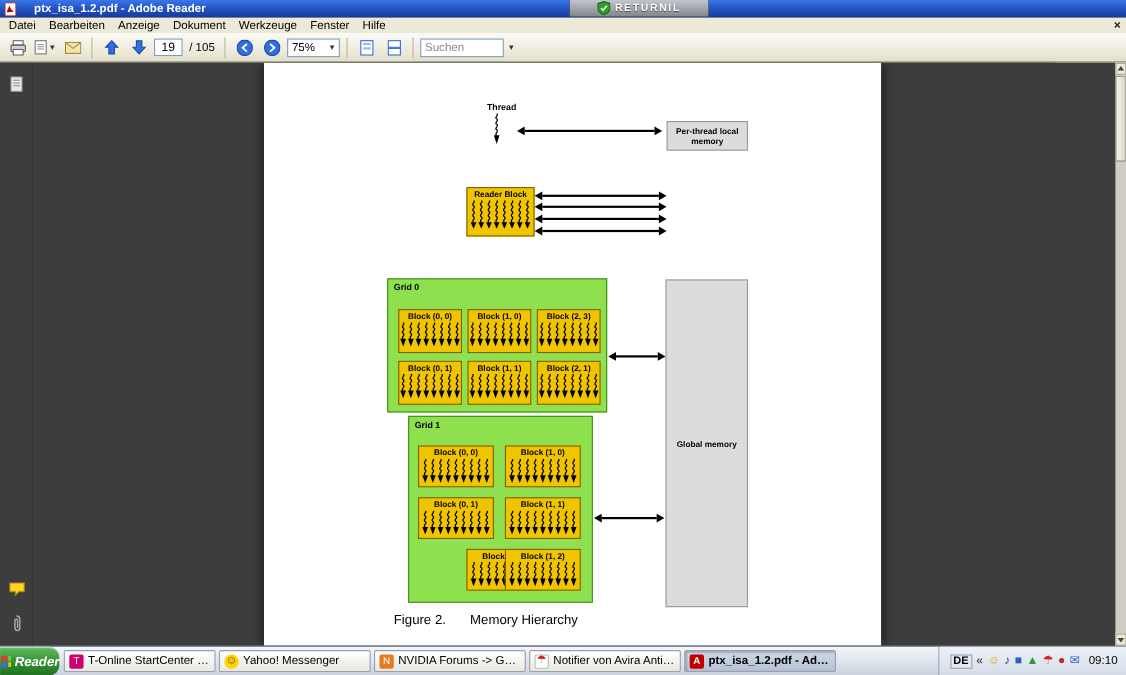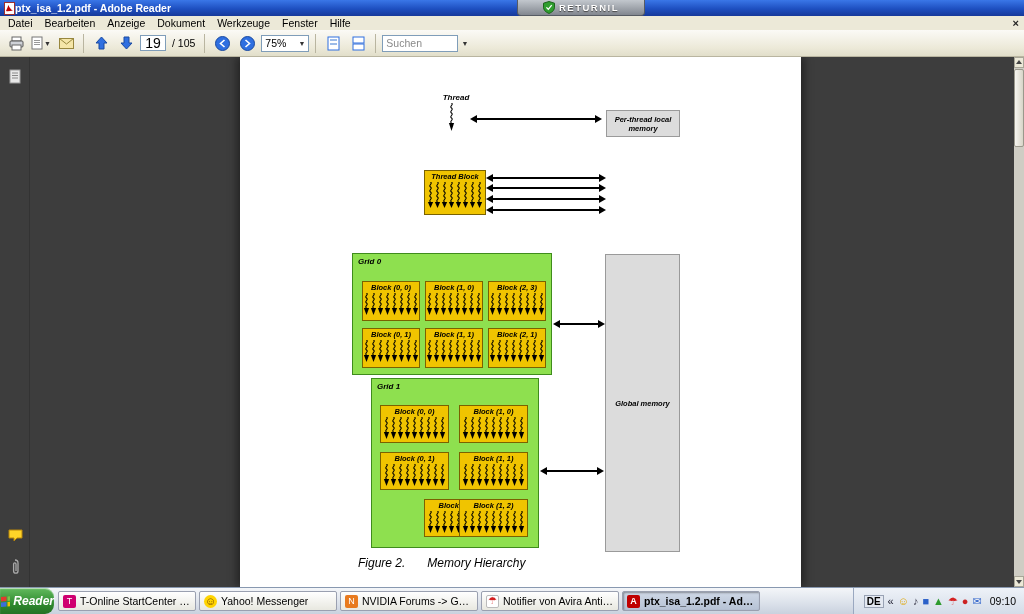--- a/index.html
+++ b/index.html
@@ -1,52 +1,52 @@
 <!DOCTYPE html>
 <html style="--block-yellow: #f0c400; --grid-green: #8ee04f; --memory-gray: #dcdcdc;"><head>
 <meta charset="utf-8">
 <style>
   * { box-sizing: border-box; margin: 0; padding: 0; }
   html,body { width:1024px; height:614px; overflow:hidden; font-family:"Liberation Sans",sans-serif; background:#3d3d3d; position:relative; }
 
   
   .titlebar { position:absolute; left:0; top:0; width:1024px; height:16px;
     background:linear-gradient(180deg,#3a77e8 0%,#1e4fc0 55%,#16399a 100%);
-    display:flex; align-items:center; gap:0; padding:0 4px;
+    display:flex; align-items:center; gap:16px; padding:0 4px;
     color:#fff; font-size:10.5px; font-weight:bold; }
   .pdficon { width:11px; height:13px; flex:none; }
   .returnil { position:absolute; left:517px; top:0; width:128px; height:16px;
     background:linear-gradient(180deg,#c2c7cd,#82878f); border:1px solid #565b63; border-top:none;
     border-radius:0 0 4px 4px; display:flex; align-items:center; justify-content:center; gap:4px;
     color:#fff; font-size:9.5px; font-weight:bold; letter-spacing:1.5px; text-shadow:0 1px 1px #444; }
 
   
   .menubar { position:absolute; left:0; top:16px; width:1024px; height:14px; background:#ece9d8;
     display:flex; align-items:center; font-size:10.5px; color:#000; padding-left:2px; }
   .menu-item { padding:0 6px; cursor:default; }
   .menu-close { margin-left:auto; margin-right:5px; font-size:11px; font-weight:bold; color:#222; }
 
   
   .toolbar { position:absolute; left:0; top:30px; width:1024px; height:27px;
     background:linear-gradient(180deg,#fbfaf6,#ece9d8 70%,#e1deca);
     border-bottom:1px solid #b9b5a0; display:flex; align-items:center; gap:3px; padding:0 5px; font-size:10.5px; }
   .tbtn { height:21px; min-width:22px; display:flex; align-items:center; justify-content:center; gap:1px; border-radius:2px; }
   .tsep { width:1px; height:19px; background:#b9b5a0; margin:0 3px; flex:none; }
   .dd { font-size:7px; color:#333; }
-  .page-input { width:26px; height:16px; font-size:14px; text-align:center; border:1px solid #7f9db9; font-family:inherit; }
+  .page-input { width:26px; height:16px; font-size:11px; text-align:center; border:1px solid #7f9db9; font-family:inherit; }
   .page-total { padding:0 3px; }
   .zoom-box { width:48px; height:17px; background:#fff; border:1px solid #7f9db9; display:flex; align-items:center; justify-content:space-between; padding:0 3px; }
   .search-wrap { display:flex; align-items:center; }
   .search-box { width:76px; height:17px; background:#fff; border:1px solid #7f9db9; display:flex; align-items:center; padding:0 3px; }
   .search-box input { border:none; outline:none; width:100%; font-size:10.5px; font-family:inherit; }
   .search-box input::placeholder { color:#8a8a8a; }
   .search-dd { width:13px; height:17px; display:flex; align-items:center; justify-content:center; }
 
   
-  .workspace { position:absolute; left:0; top:57px; width:959px; height:530px; background:#3d3d3d; overflow:hidden;font-style:italic; }
+  .workspace { position:absolute; left:0; top:57px; width:959px; height:530px; background:#3d3d3d; overflow:hidden; }
   .sidebar { position:absolute; left:0; top:0; width:30px; height:100%; background:#3d3d3d; border-right:1px solid #333; }
   .side-icon { position:absolute; left:5px; width:20px; height:20px; display:flex; align-items:center; justify-content:center; }
   #icon-pages { top:10px; }
   #icon-note  { top:468px; }
   #icon-clip  { top:500px; }
 
   .page { position:absolute; left:240px; top:0; width:561px; height:530px; background:#fff;
     box-shadow:4px 0 8px rgba(0,0,0,.35), -4px 0 8px rgba(0,0,0,.35); }
 
   
@@ -278,21 +278,21 @@
     <div class="squiggles" id="thread-squiggle">
         <svg width="7" height="28" viewBox="0 0 7 28">
           <path d="M3.5,0 c2.4,1.7 -2.4,3.3 0,5 c2.4,1.7 -2.4,3.3 0,5 c2.4,1.7 -2.4,3.3 0,5 c2.4,1.7 -2.4,3.3 0,5" fill="none" stroke="#000" stroke-width="1.1"></path>
           <polygon points="0.9,20 6.1,20 3.5,28" fill="#000"></polygon>
         </svg>
       </div>
     <div class="darrow" id="arr-thread"></div>
     <div class="membox" id="box-perthread">Per-thread local memory</div>
 
     <div class="tblock" id="box-threadblock">
-      <div class="tblock-label">Thread Block</div>
+      <div class="tblock-label">Reader Block</div>
       <div class="squiggles">
           <svg width="7" height="26" viewBox="0 0 7 26">
             <path d="M3.5,0 c2.4,1.7 -2.4,3.3 0,5 c2.4,1.7 -2.4,3.3 0,5 c2.4,1.7 -2.4,3.3 0,5 c2.4,1.7 -2.4,3.3 0,5" fill="none" stroke="#000" stroke-width="1.1"></path>
             <polygon points="0.9,20 6.1,20 3.5,26" fill="#000"></polygon>
           </svg>
           <svg width="7" height="26" viewBox="0 0 7 26">
             <path d="M3.5,0 c2.4,1.7 -2.4,3.3 0,5 c2.4,1.7 -2.4,3.3 0,5 c2.4,1.7 -2.4,3.3 0,5 c2.4,1.7 -2.4,3.3 0,5" fill="none" stroke="#000" stroke-width="1.1"></path>
             <polygon points="0.9,20 6.1,20 3.5,26" fill="#000"></polygon>
           </svg>
           <svg width="7" height="26" viewBox="0 0 7 26">

